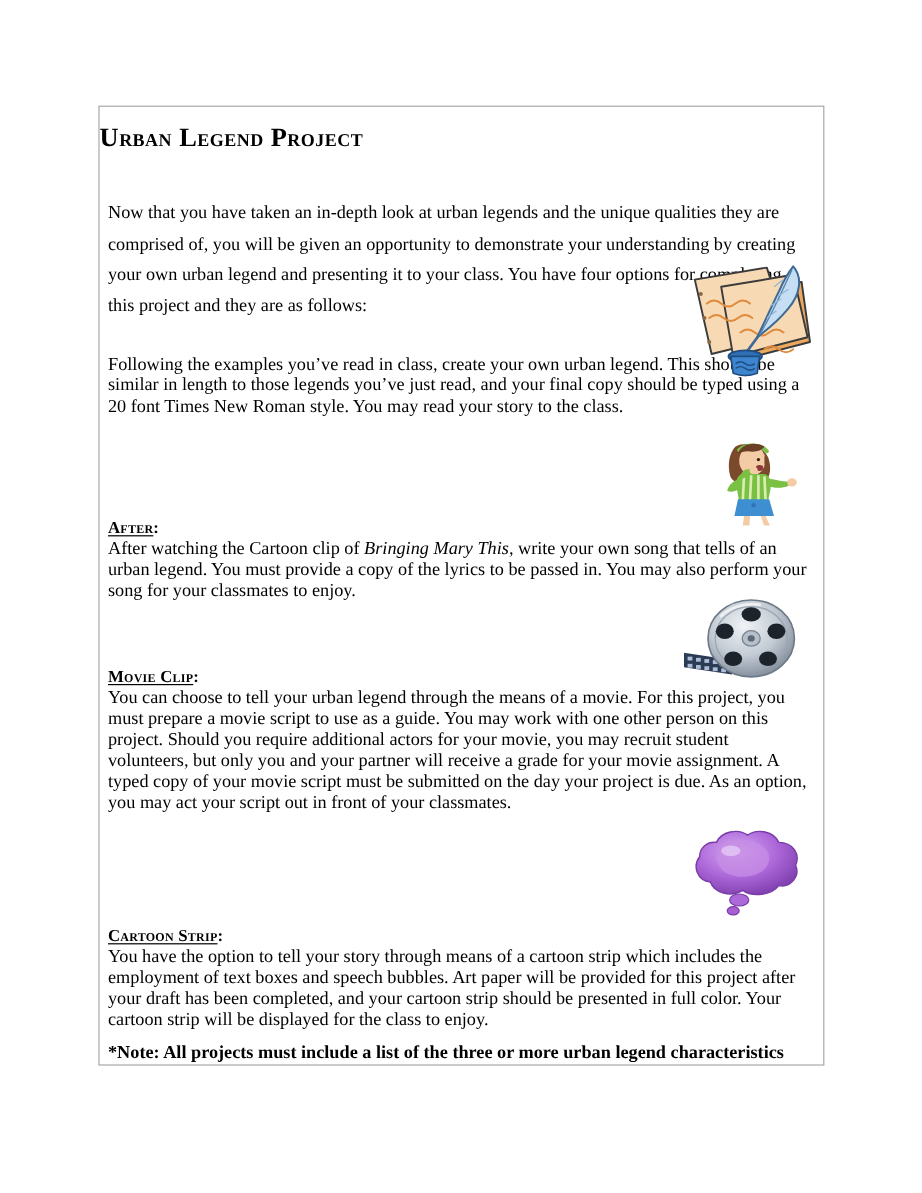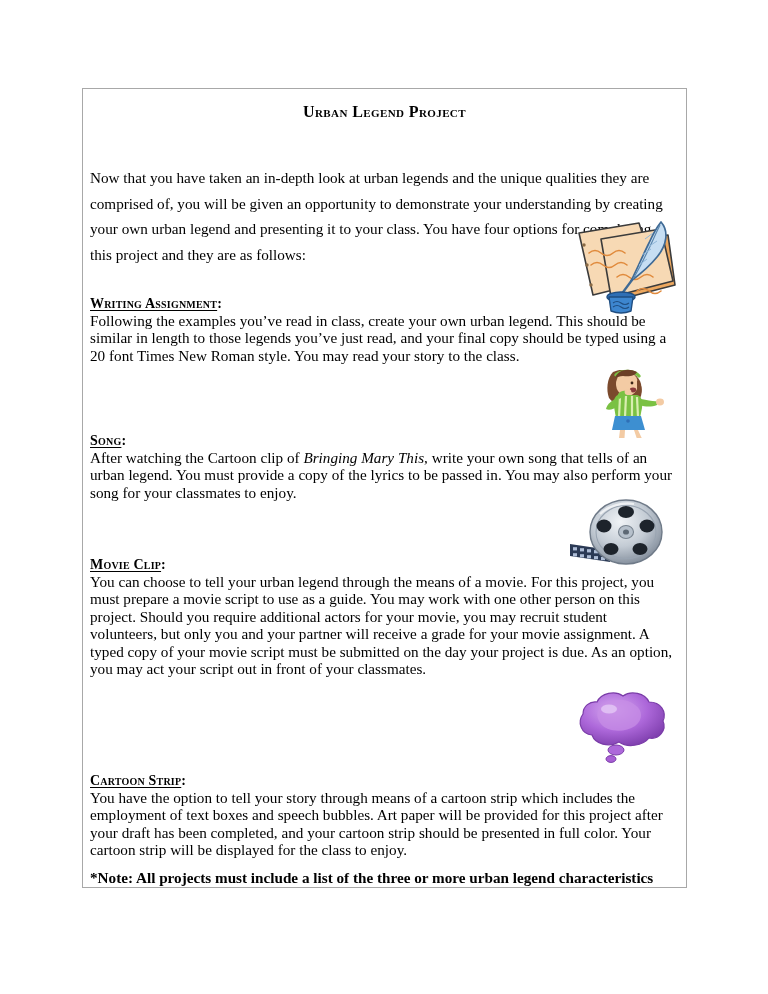--- a/index.html
+++ b/index.html
@@ -30,22 +30,22 @@
   }
 
   .page-inner {
     position: relative;
     padding: 0;
     height: 100%;
   }
 
   
   .doc-title {
-    text-align: center;
-    font-size: 16px;
+    text-align: left;
+    font-size: 22px;
     font-weight: bold;
     font-variant: small-caps;
     letter-spacing: 0.4px;
     margin: 14px 0 0 0;
     line-height: 1.1;
     font-family: Liberation Serif, serif;
   }
 
   .intro-para {
     position: absolute;
@@ -121,26 +121,25 @@
 <body>
 
 <div class="page-sheet">
  <div class="page-inner">
 
   <h1 class="doc-title">Urban Legend Project</h1>
 
   <p class="intro-para">Now that you have taken an in-depth look at urban legends and the unique qualities they are comprised of, you will be given an opportunity to demonstrate your understanding by creating your own urban legend and presenting it to your class.  You have four options for completing this project and they are as follows:</p>
 
   <div class="section" id="sec-writing">
-    <div class="section-heading"><span class="hd-label">Writing Assignment</span><span class="hd-colon">:</span></div>
     <p class="section-body"><span>Following the examples you’ve read in class, create your own urban legend.  This should be similar in length to those legends you’ve just read, and your final copy should be typed using a 20 font Times New Roman style.  You may read your story to the class.</span></p>
   </div>
 
   <div class="section" id="sec-song">
-    <div class="section-heading"><span class="hd-label">Song</span><span class="hd-colon">:</span></div>
+    <div class="section-heading"><span class="hd-label">After</span><span class="hd-colon">:</span></div>
     <p class="section-body"><span>After watching the Cartoon clip of </span><em>Bringing Mary This</em><span>, write your own song that tells of an urban legend.  You must provide a copy of the lyrics to be passed in.  You may also perform your song for your classmates to enjoy.</span></p>
   </div>
 
   <div class="section" id="sec-movie">
     <div class="section-heading"><span class="hd-label">Movie Clip</span><span class="hd-colon">:</span></div>
     <p class="section-body"><span>You can choose to tell your urban legend through the means of a movie.  For this project, you must prepare a movie script to use as a guide. You may work with one other person on this project.  Should you require additional actors for your movie, you may recruit student volunteers, but only you and your partner will receive a grade for your movie assignment.  A typed copy of your movie script must be submitted on the day your project is due.  As an option, you may act your script out in front of your classmates.</span></p>
   </div>
 
   <div class="section" id="sec-cartoon">
     <div class="section-heading"><span class="hd-label">Cartoon Strip</span><span class="hd-colon">:</span></div>

